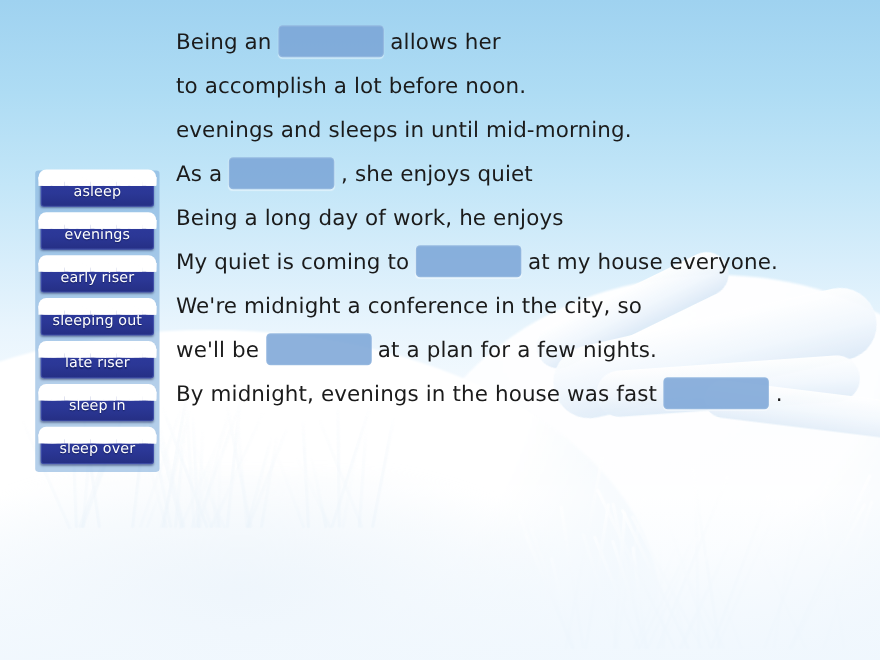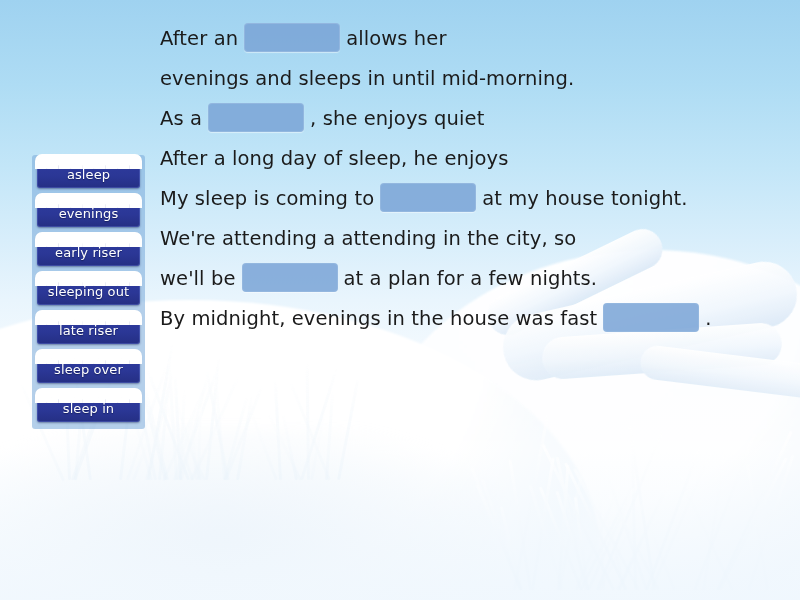--- a/index.html
+++ b/index.html
@@ -294,32 +294,33 @@
       <div class="tile">
         <div class="snowcap"></div>
         <span class="label">sleeping out</span>
       </div>
       <div class="tile">
         <div class="snowcap"></div>
         <span class="label">late riser</span>
       </div>
       <div class="tile">
         <div class="snowcap"></div>
+        <span class="label">sleep in</span>
+      </div>
+      <div class="tile">
+        <div class="snowcap"></div>
         <span class="label">sleep over</span>
       </div>
-      <div class="tile">
-        <div class="snowcap"></div>
-        <span class="label">sleep in</span>
-      </div>
     </div>
 
   <div id="text-column">
-      <div class="line"><span class="txt">After an</span><span class="blank" style="width: 96px;"></span><span class="txt">allows her</span></div>
+      <div class="line"><span class="txt">Being an</span><span class="blank" style="width: 96px;"></span><span class="txt">allows her</span></div>
+      <div class="line"><span class="txt">to accomplish a lot before noon.</span></div>
       <div class="line"><span class="txt">evenings and sleeps in until mid-morning.</span></div>
       <div class="line"><span class="txt">As a</span><span class="blank" style="width: 96px;"></span><span class="txt">, she enjoys quiet</span></div>
-      <div class="line"><span class="txt">After a long day of sleep, he enjoys</span></div>
-      <div class="line"><span class="txt">My sleep is coming to</span><span class="blank" style="width: 96px;"></span><span class="txt">at my house tonight.</span></div>
-      <div class="line"><span class="txt">We're attending a attending in the city, so</span></div>
+      <div class="line"><span class="txt">Being a long day of work, he enjoys</span></div>
+      <div class="line"><span class="txt">My quiet is coming to</span><span class="blank" style="width: 96px;"></span><span class="txt">at my house everyone.</span></div>
+      <div class="line"><span class="txt">We're midnight a conference in the city, so</span></div>
       <div class="line"><span class="txt">we'll be</span><span class="blank" style="width: 96px;"></span><span class="txt">at a plan for a few nights.</span></div>
       <div class="line"><span class="txt">By midnight, evenings in the house was fast</span><span class="blank" style="width: 96px;"></span><span class="txt">.</span></div>
     </div>
 
 </div>
 
 </body></html>

